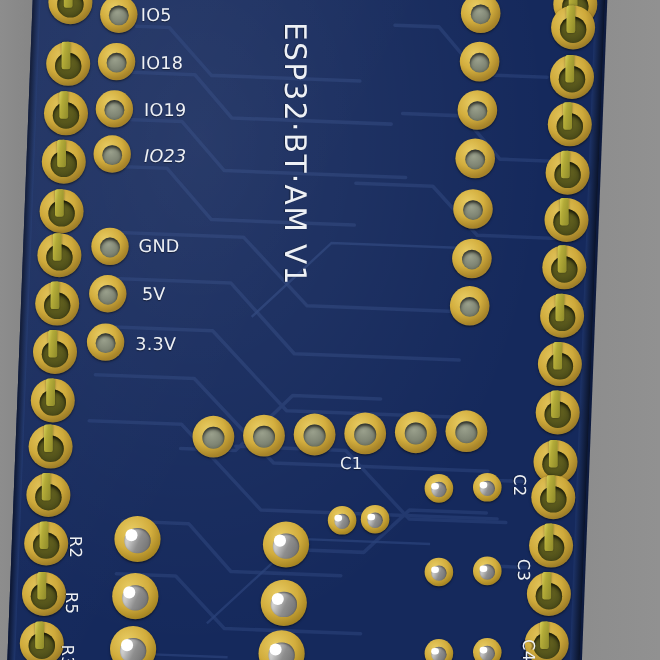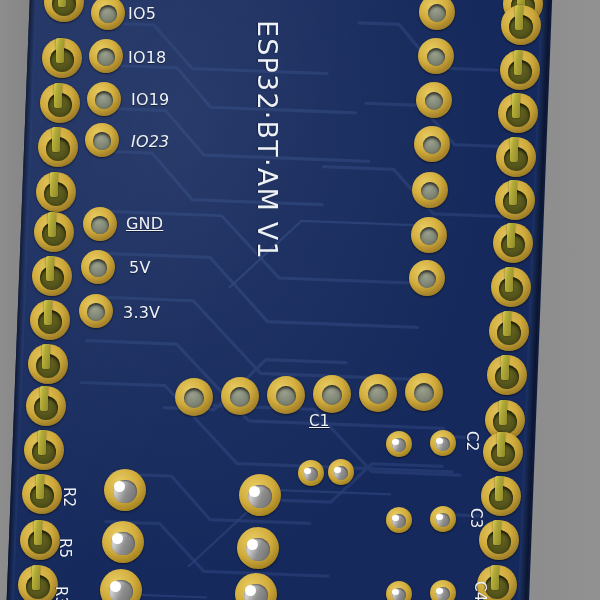--- a/index.html
+++ b/index.html
@@ -404,24 +404,24 @@
       </div>
     </div>
 
   <div class="silk silk-title" style="left:283px; top:20px;">ESP32·BT·AM V1</div>
 
   <div id="silklayer">
       <div class="silk silk-pin" style="left: 128px; top: 4px;">IO5</div>
       <div class="silk silk-pin" style="left: 128px; top: 48px;">IO18</div>
       <div class="silk silk-pin" style="left: 131px; top: 90px;">IO19</div>
       <div class="silk silk-pin" style="left: 131px; top: 132px; font-style: italic;">IO23</div>
-      <div class="silk silk-pin" style="left: 126px; top: 214px; text-decoration: underline;">GND</div>
+      <div class="silk silk-pin" style="left: 126px; top: 214px;">GND</div>
       <div class="silk silk-pin" style="left: 129px; top: 258px;">5V</div>
       <div class="silk silk-pin" style="left: 123px; top: 303px;">3.3V</div>
-      <div class="silk silk-ref" style="left: 309px; top: 412px; text-decoration: underline;">C1</div>
+      <div class="silk silk-ref" style="left: 309px; top: 412px;">C1</div>
       <div class="silk silk-rot" style="left: 481px; top: 431px;">C2</div>
       <div class="silk silk-rot" style="left: 485px; top: 508px;">C3</div>
       <div class="silk silk-rot" style="left: 489px; top: 581px;">C4</div>
       <div class="silk silk-rot" style="left: 78px; top: 487px;">R2</div>
       <div class="silk silk-rot" style="left: 74px; top: 538px;">R5</div>
       <div class="silk silk-rot" style="left: 70px; top: 586px;">R3</div>
     </div>
 
 </div>
 

